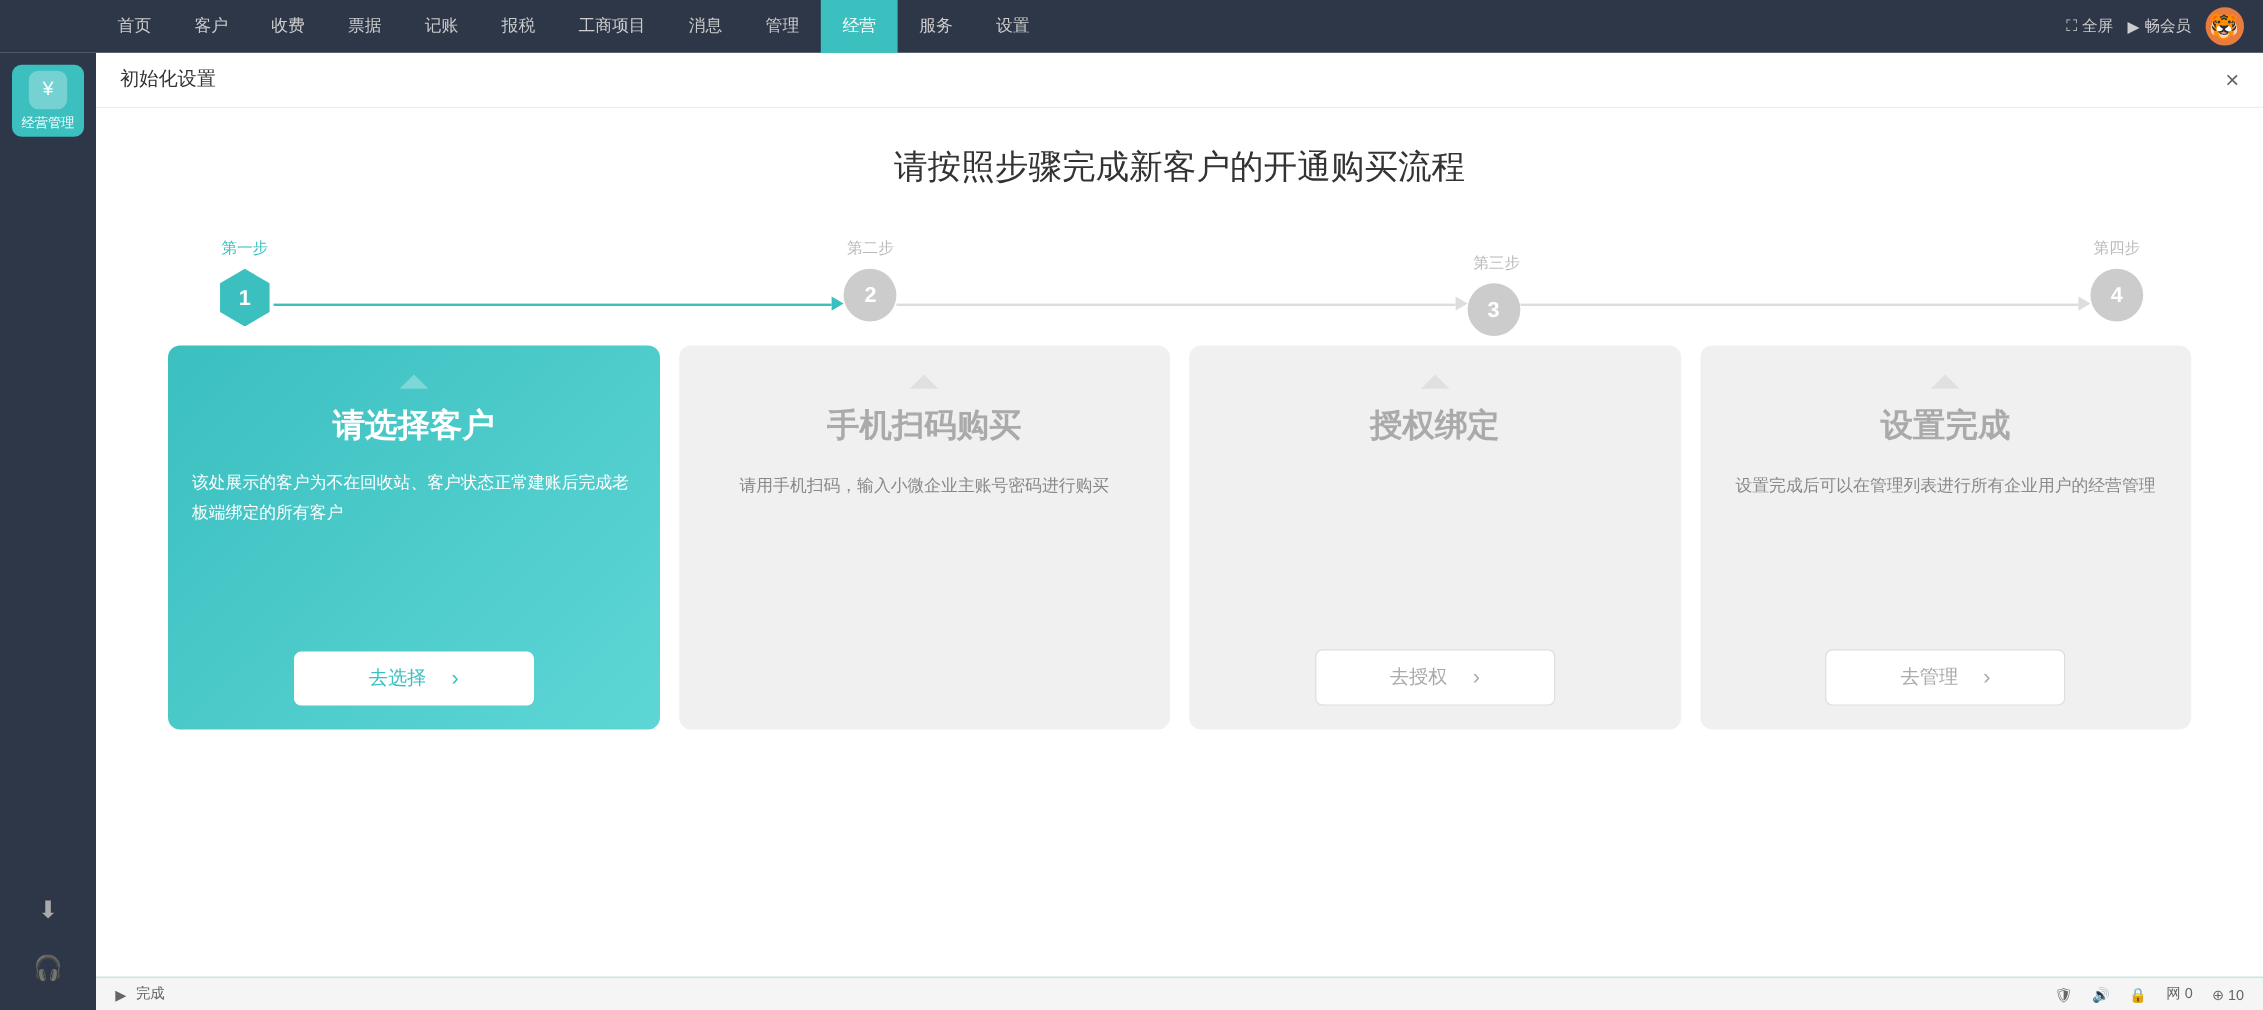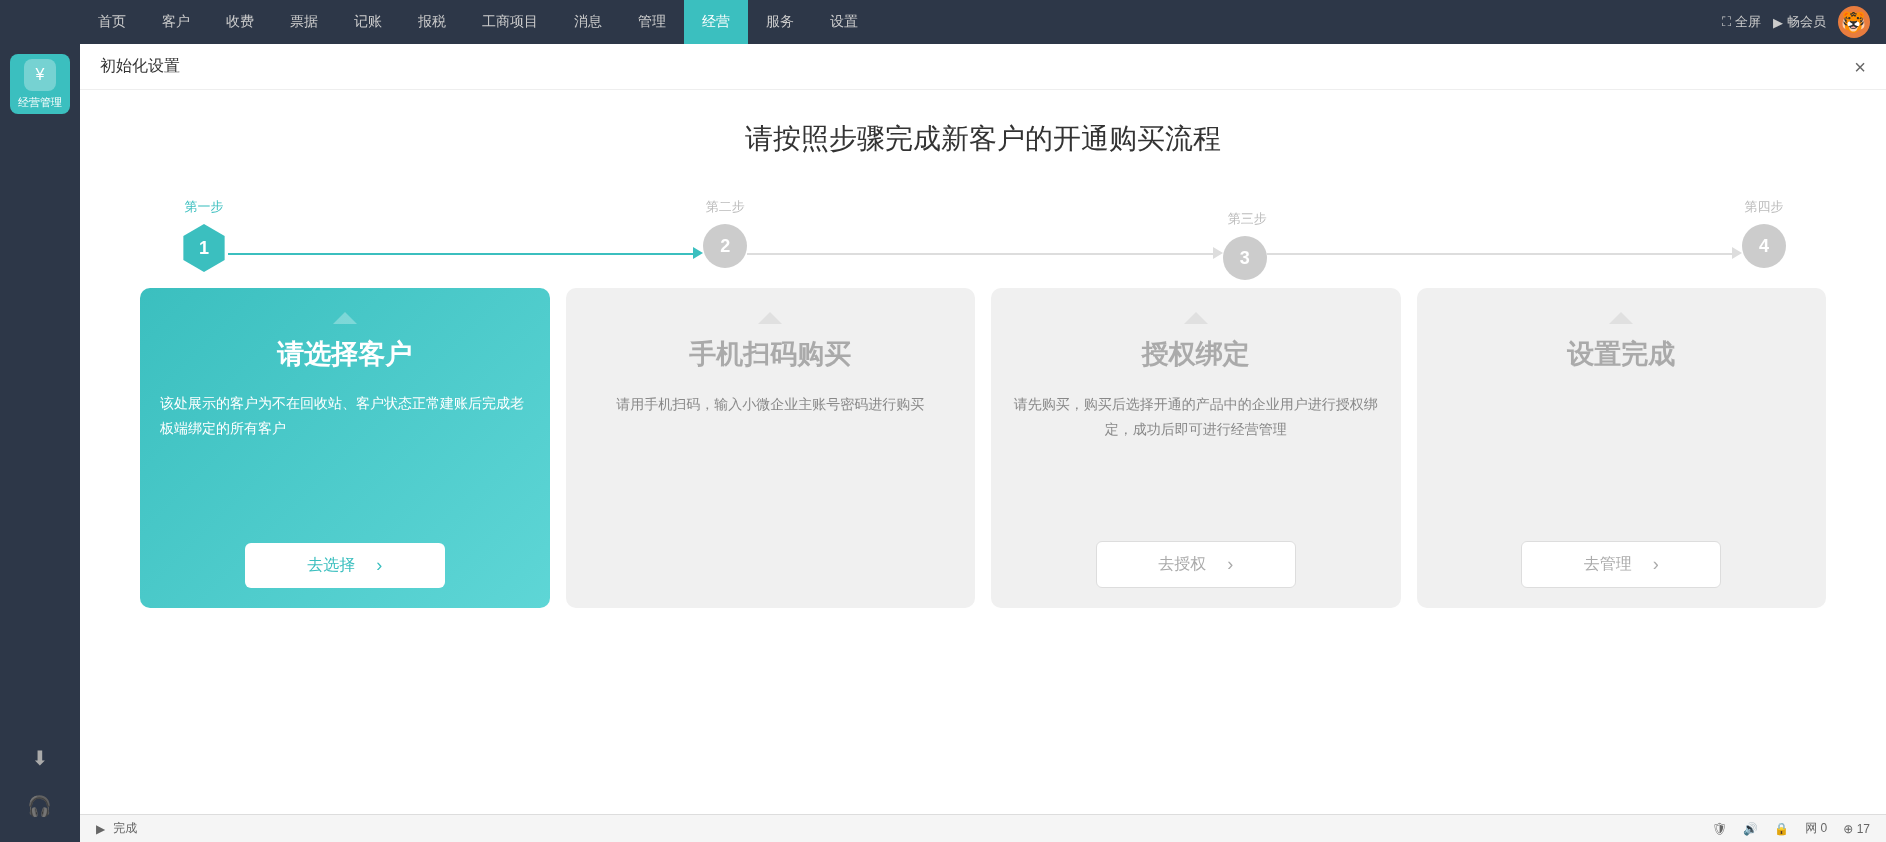--- a/index.html
+++ b/index.html
@@ -392,49 +392,49 @@
           <div class="step-card inactive-card">
             <div style="width:0;height:0;border-left:12px solid transparent;border-right:12px solid transparent;border-bottom:12px solid #e0e0e0;margin:0 auto 12px auto;"></div>
             <div class="card-title inactive">手机扫码购买</div>
             <div class="card-desc inactive-desc">请用手机扫码，输入小微企业主账号密码进行购买</div>
             <div class="card-btn"></div>
           </div>
 
           <div class="step-card inactive-card">
             <div style="width:0;height:0;border-left:12px solid transparent;border-right:12px solid transparent;border-bottom:12px solid #e0e0e0;margin:0 auto 12px auto;"></div>
             <div class="card-title inactive">授权绑定</div>
-            <div class="card-desc inactive-desc">请先购买，购买后选择开通的产品中的企业用户进行授权绑定，成功后即可进行经营管理</div>
             <div class="card-btn" style="padding-top:20px;">
               <button class="btn-action btn-inactive">
                 <span>去授权</span>
                 <span style="font-size:18px;">›</span>
               </button>
             </div>
           </div>
 
           <div class="step-card inactive-card">
             <div style="width:0;height:0;border-left:12px solid transparent;border-right:12px solid transparent;border-bottom:12px solid #e0e0e0;margin:0 auto 12px auto;"></div>
             <div class="card-title inactive">设置完成</div>
+            <div class="card-desc inactive-desc">设置完成后可以在管理列表进行所有企业用户的经营管理</div>
             <div class="card-btn" style="padding-top:20px;">
               <button class="btn-action btn-inactive">
                 <span>去管理</span>
                 <span style="font-size:18px;">›</span>
               </button>
             </div>
           </div>
 
         </div>
       </div>
 
       <div class="status-bar">
         <span>▶</span>
         <span>完成</span>
         <div class="status-bar-right">
           <span>🛡</span>
           <span>🔊</span>
           <span>🔒</span>
           <span>网 0</span>
-          <span>⊕ 17</span>
+          <span>⊕ 10</span>
         </div>
       </div>
     </div>
   </div>
 </div>
 
 </body></html>

